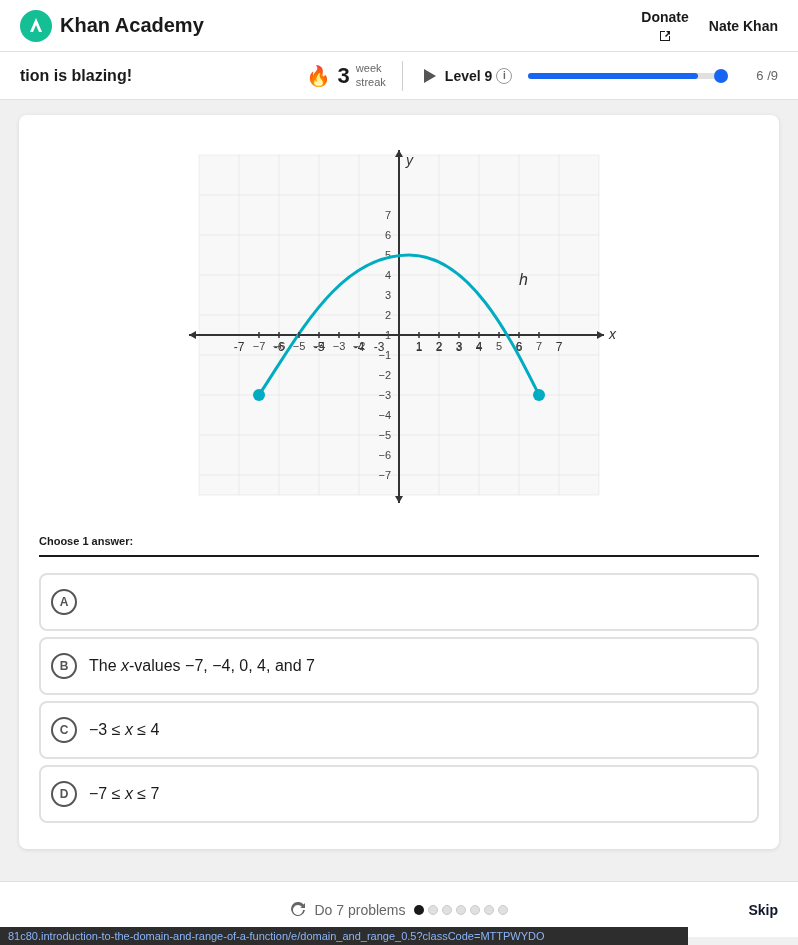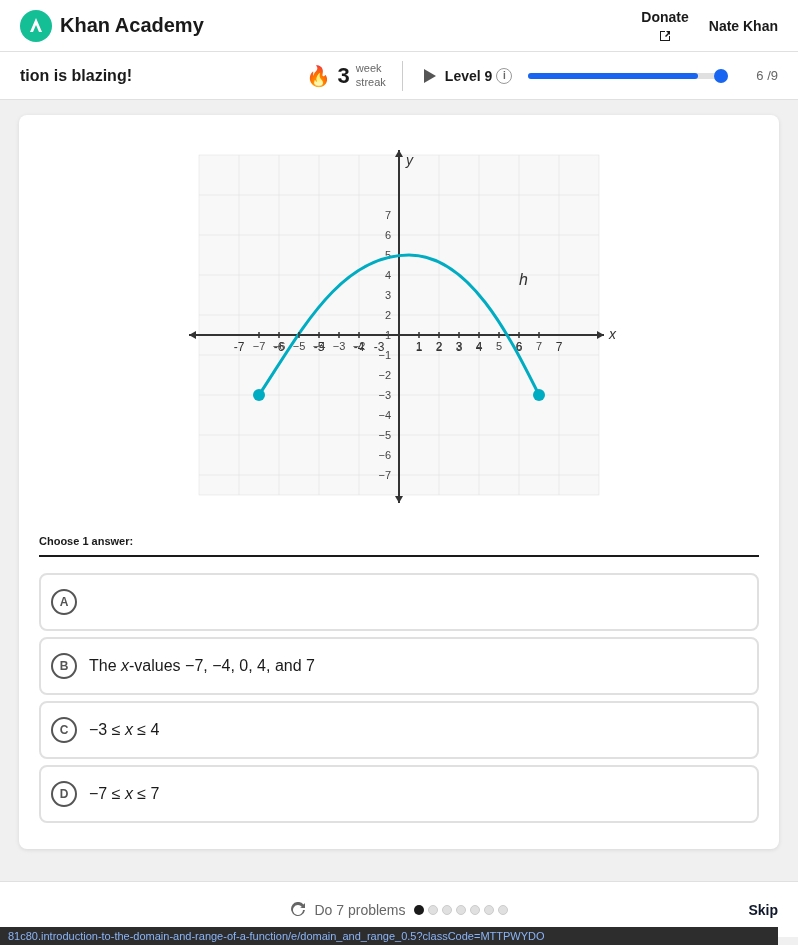--- a/index.html
+++ b/index.html
@@ -259,21 +259,21 @@
       font-size: 14px;
       font-weight: 600;
       color: #0f172a;
       cursor: pointer;
     }
 
     
     .url-bar {
       position: fixed;
       bottom: 0;
-      width: 778px;
+      width: 688px;
       background: #2d2d2d;
       color: #8ab4f8;
       font-size: 11px;
       padding: 3px 8px;
       z-index: 100;
     }
   </style>
 </head>
 <body>
 

